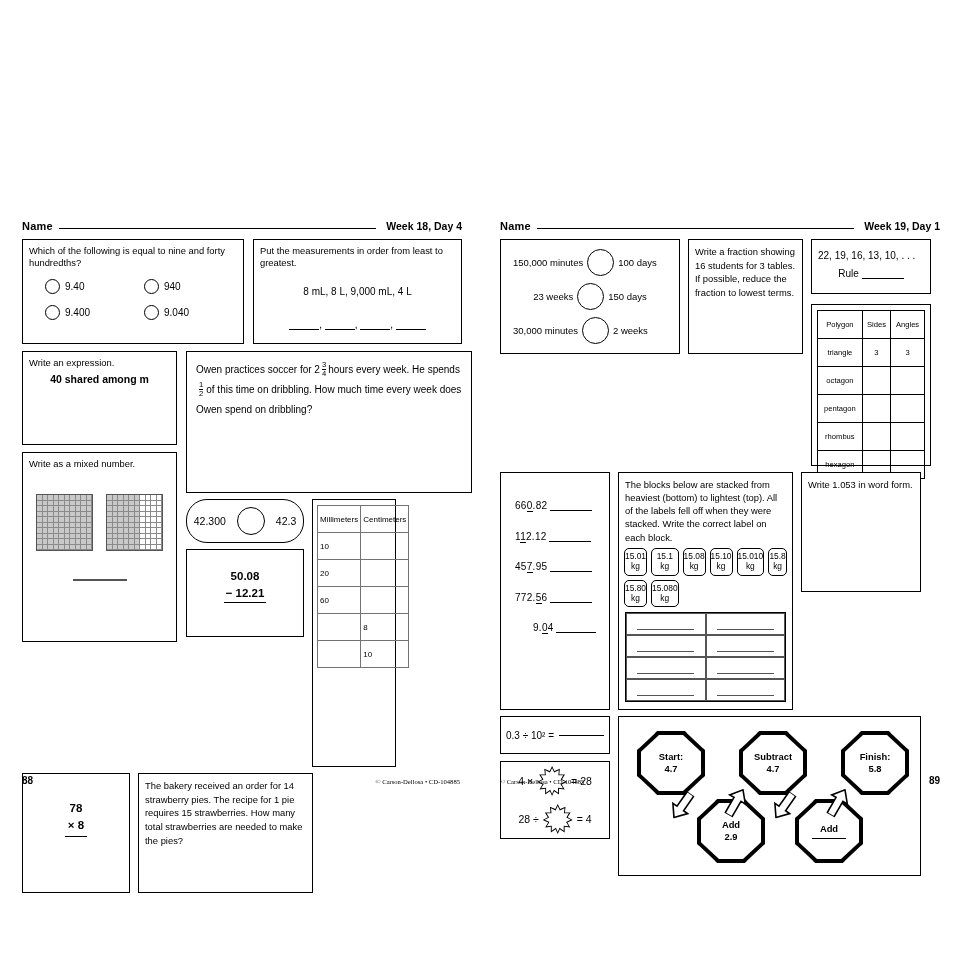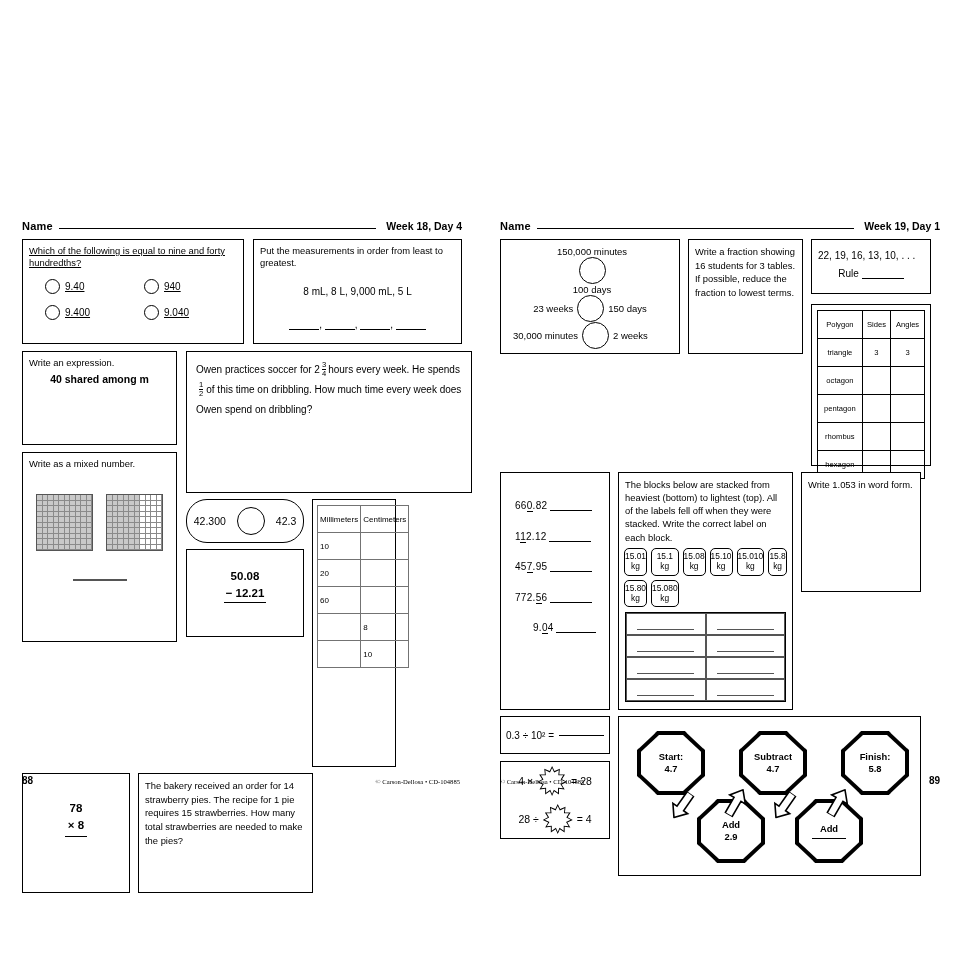--- a/index.html
+++ b/index.html
@@ -25,21 +25,21 @@
   .hdr .nameline{flex:1;border-bottom:1.3px solid #000;margin:0 10px 3px 6px;height:1px;}
   .hdr .wk{font-weight:bold;font-size:10.5px;white-space:nowrap;}
 
   
   .bx{border:1.6px solid #000;box-sizing:border-box;background:#fff;position:relative;}
   .bx .q{font-size:9.4px;line-height:1.28;padding:5px 6px 0 6px;}
   .ctr{text-align:center;}
   .bold{font-weight:bold;}
   .blank{display:inline-block;border-bottom:1.3px solid #000;vertical-align:-2px;}
   .L-r1{display:flex;gap:9px;margin-top:7px;}
-  .L-b1{width:222px;height:105px;text-decoration:underline;}
+  .L-b1{width:222px;height:105px;}
   .L-b2{width:209px;height:105px;}
   .opt-grid{display:flex;flex-wrap:wrap;padding:10px 0 0 22px;}
   .opt{width:50%;display:flex;align-items:center;font-size:10px;margin-bottom:11px;}
   .radio{width:13px;height:13px;border:1.5px solid #000;border-radius:50%;margin-right:5px;flex:none;}
 
   .L-r2{display:flex;gap:9px;margin-top:7px;align-items:flex-start;}
   .L-col-a{width:155px;}
   .L-col-b{width:286px;}
   .L-b3{width:155px;height:94px;}
   .L-b4{width:155px;height:190px;margin-top:7px;}
@@ -164,21 +164,21 @@
             </div>
           <div class="opt">
               <span class="radio"></span>
               <span>9.040</span>
             </div>
         </div>
       </div>
 
       <div class="bx L-b2">
         <div class="q">Put the measurements in order from least to greatest.</div>
-        <div class="q ctr" style="margin-top:12px;font-size:10px;">8 mL, 8 L, 9,000 mL, 5 L</div>
+        <div class="q ctr" style="margin-top:12px;font-size:10px;">8 mL, 8 L, 9,000 mL, 4 L</div>
         <div class="ctr" style="margin-top:20px;font-size:10px;">
           <span class="blank" style="width:30px;"></span>,
           <span class="blank" style="width:30px;"></span>,
           <span class="blank" style="width:30px;"></span>,
           <span class="blank" style="width:30px;"></span>
         </div>
       </div>
     </div>
 
     <div class="L-r2">
@@ -478,21 +478,21 @@
 
     <div class="hdr">
       <span class="name">Name</span>
       <span class="nameline"></span>
       <span class="wk">Week 19, Day 1</span>
     </div>
 
     <div class="R-r1">
       <div class="bx R-b1">
         <div class="cmp">
-          <div class="cmp-row" style="justify-content:flex-start;padding-left:4px;flex-direction:column;">
+          <div class="cmp-row" style="justify-content:flex-start;padding-left:4px;">
             <span>150,000 minutes</span>
             <span class="c"></span>
             <span>100 days</span>
           </div>
           <div class="cmp-row" style="justify-content:center;">
             <span>23 weeks</span>
             <span class="c"></span>
             <span>150 days</span>
           </div>
           <div class="cmp-row" style="justify-content:flex-start;padding-left:4px;">

